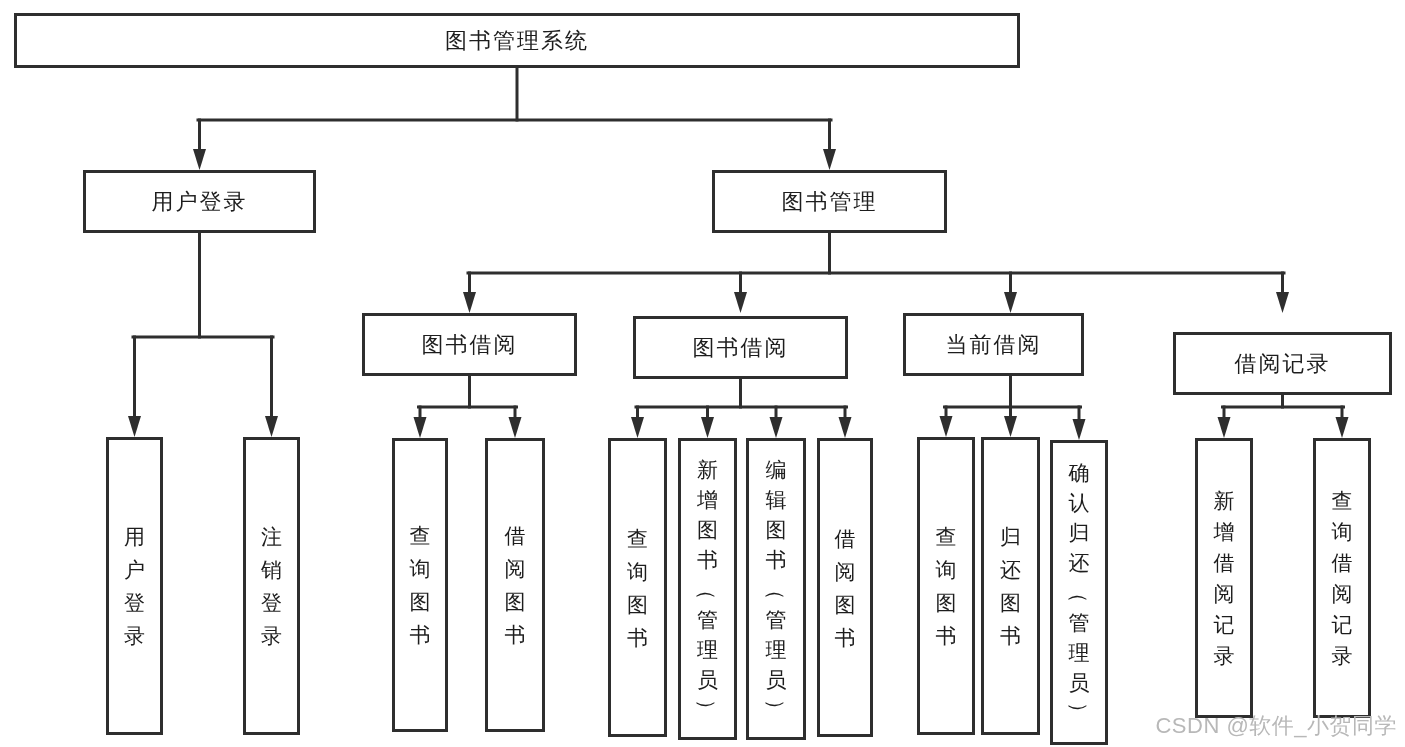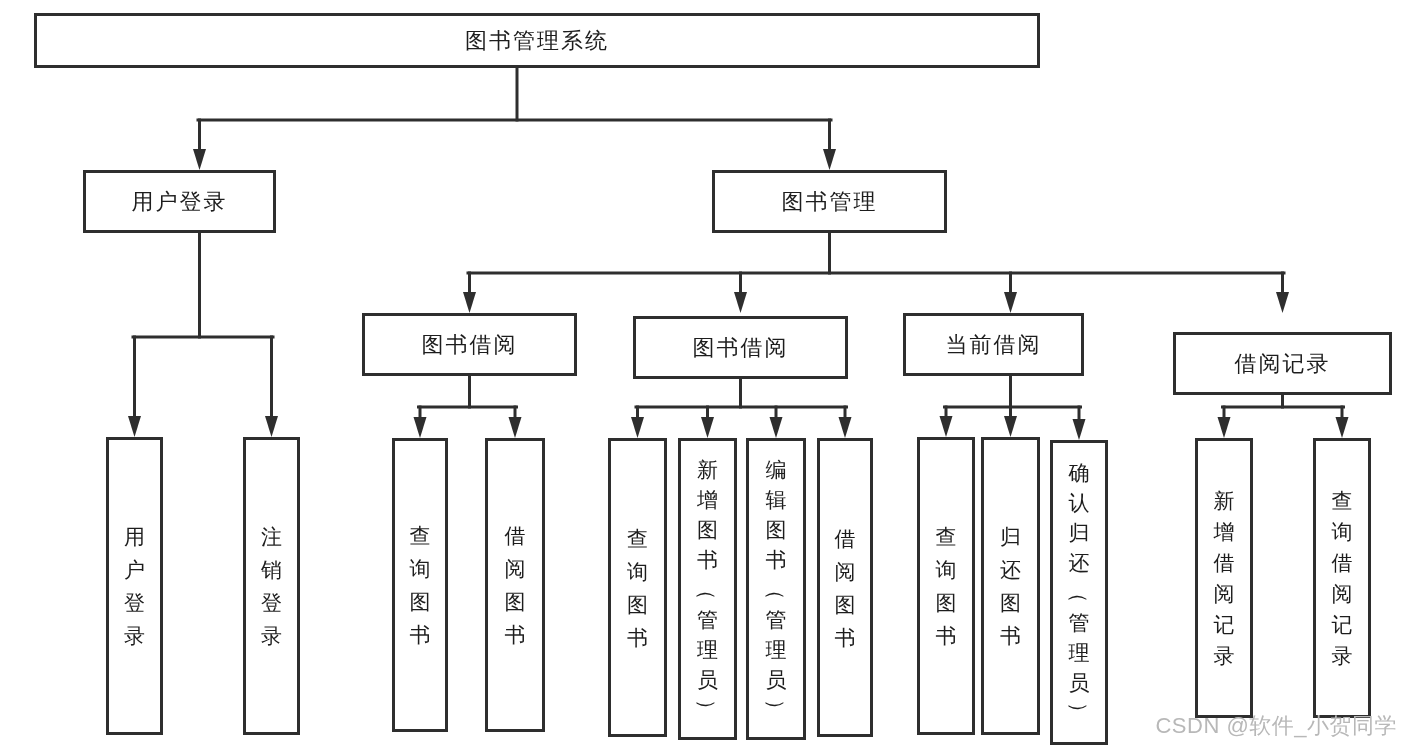--- a/index.html
+++ b/index.html
@@ -113,24 +113,24 @@
       <line x1="1079" y1="407" x2="1079" y2="422" stroke="#2e2e2e" stroke-width="3" stroke-linecap="square"></line>
       <polygon points="1072.5,419 1085.5,419 1079,440" fill="#2e2e2e"></polygon>
       <line x1="1282.5" y1="376" x2="1282.5" y2="407" stroke="#2e2e2e" stroke-width="3" stroke-linecap="square"></line>
       <line x1="1222.5" y1="407" x2="1343.5" y2="407" stroke="#2e2e2e" stroke-width="3" stroke-linecap="square"></line>
       <line x1="1224" y1="407" x2="1224" y2="420" stroke="#2e2e2e" stroke-width="3" stroke-linecap="square"></line>
       <polygon points="1217.5,417 1230.5,417 1224,438" fill="#2e2e2e"></polygon>
       <line x1="1342" y1="407" x2="1342" y2="420" stroke="#2e2e2e" stroke-width="3" stroke-linecap="square"></line>
       <polygon points="1335.5,417 1348.5,417 1342,438" fill="#2e2e2e"></polygon>
     </svg>
   <div class="watermark">CSDN @软件_小贺同学</div>
-<div class="node horiz" style="left: 14px; top: 13px; width: 1006px; height: 55px; margin-left: 20px;">
+<div class="node horiz" style="left: 14px; top: 13px; width: 1006px; height: 55px;">
       <span class="lbl">图书管理系统</span>
     </div>
-    <div class="node horiz" style="left: 83px; top: 170px; width: 193px; height: 63px;">
+    <div class="node horiz" style="left: 83px; top: 170px; width: 233px; height: 63px;">
       <span class="lbl">用户登录</span>
     </div>
     <div class="node horiz" style="left: 712px; top: 170px; width: 235px; height: 63px;">
       <span class="lbl">图书管理</span>
     </div>
     <div class="node horiz" style="left: 362px; top: 313px; width: 215px; height: 63px;">
       <span class="lbl">图书借阅</span>
     </div>
     <div class="node horiz" style="left: 633px; top: 316px; width: 215px; height: 63px;">
       <span class="lbl">图书借阅</span>

